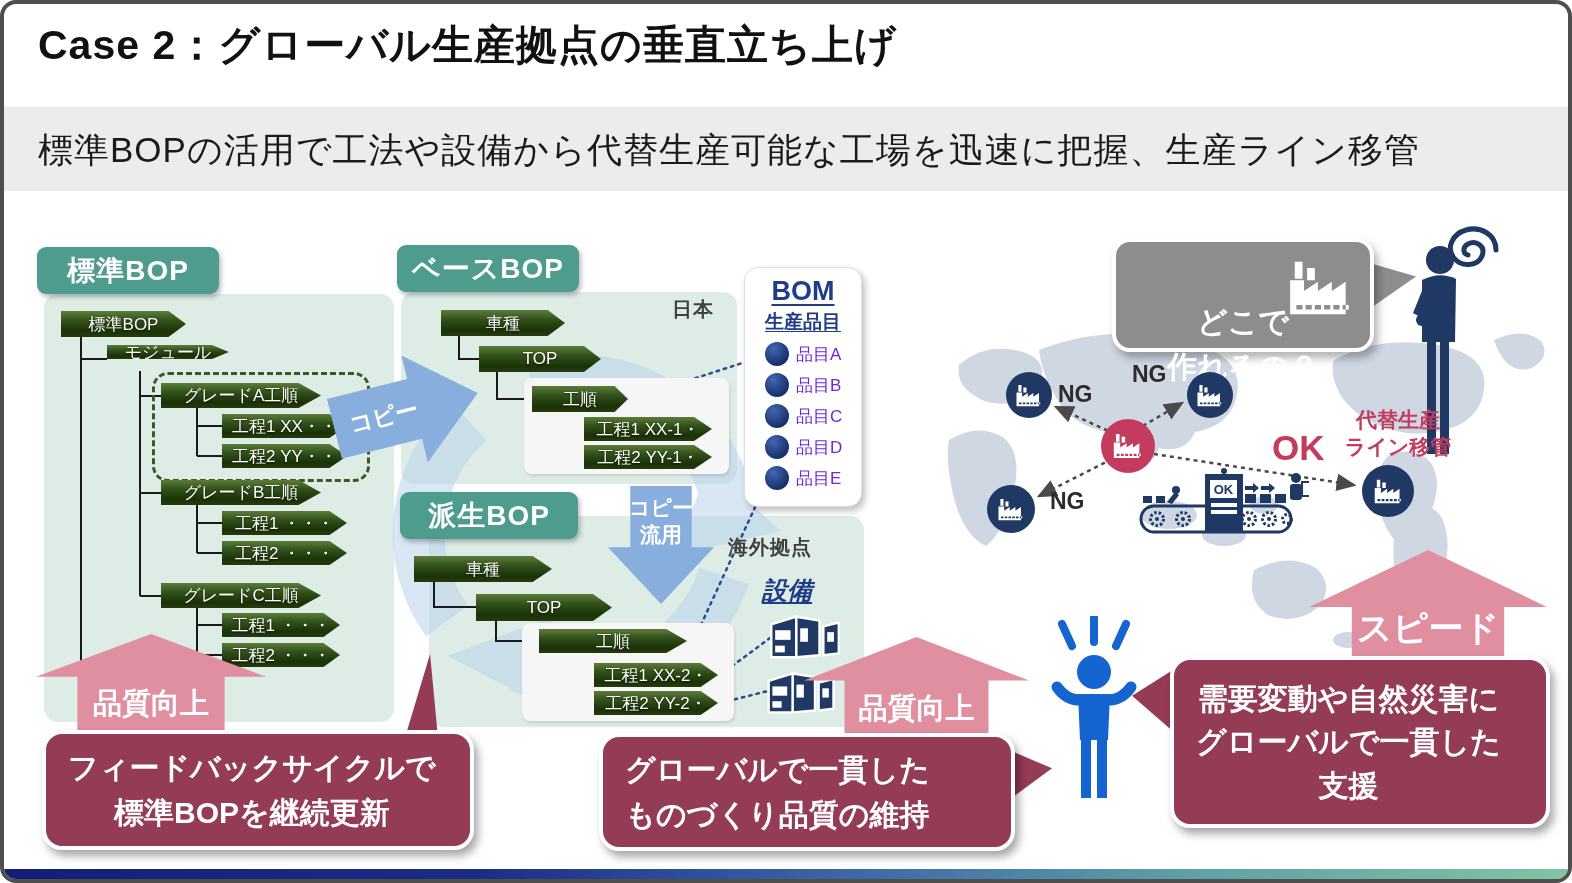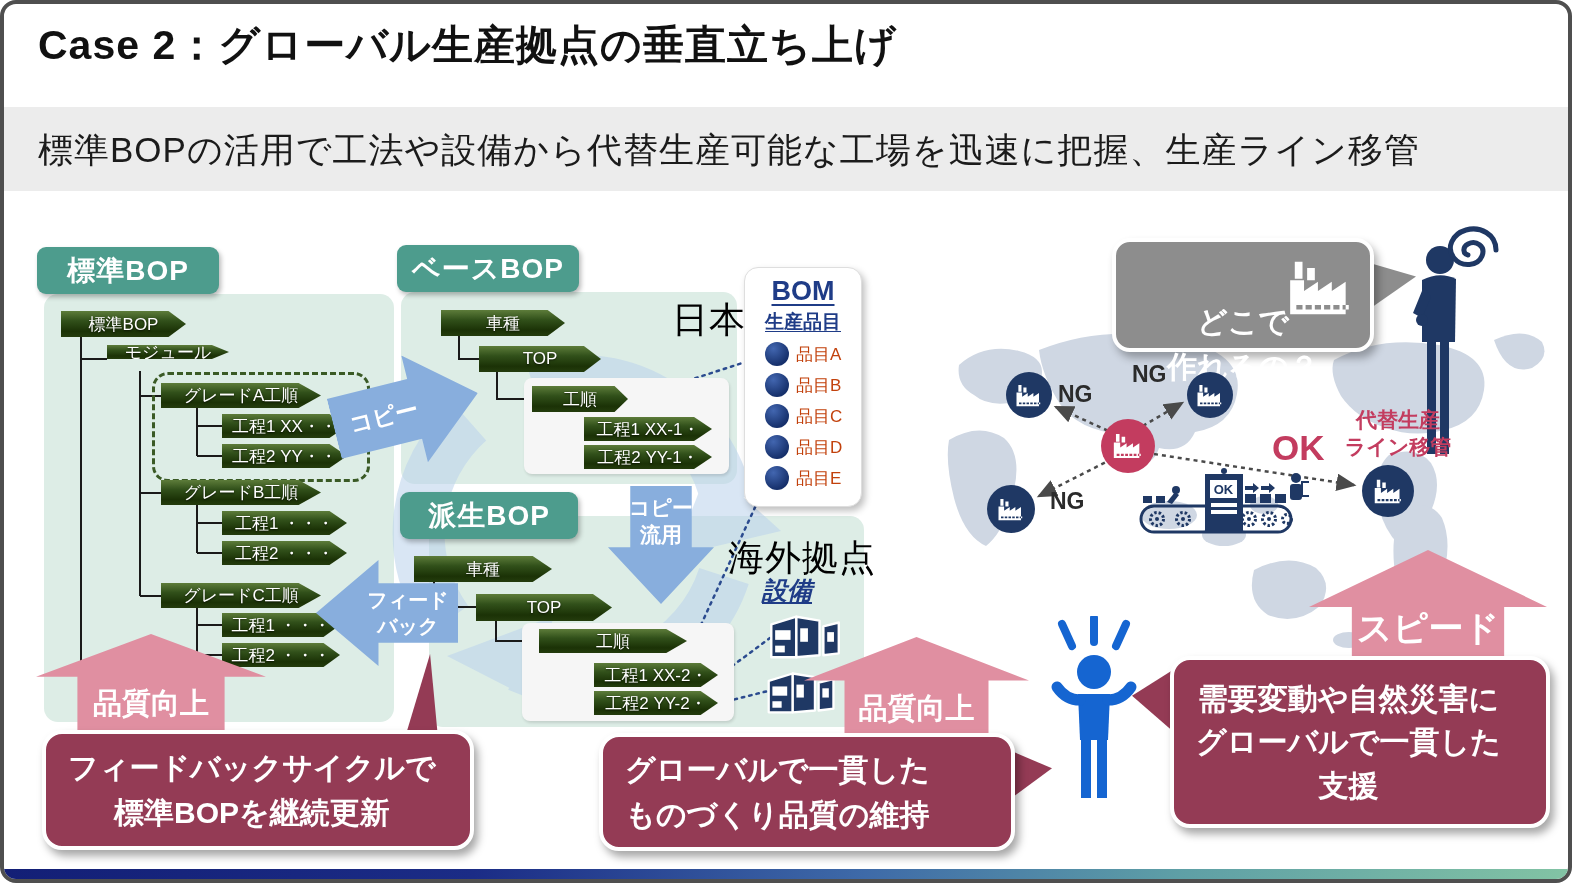--- a/index.html
+++ b/index.html
@@ -12,28 +12,28 @@
   .subtitle-bar{left:0;right:0;top:103px;height:84px;background:#ECECEC;}
   .subtitle-text{left:34px;top:20px;font-size:35px;color:#1b1b1b;letter-spacing:1px;}
   .badge{background:#4D9C8D;color:#fff;font-weight:bold;font-size:28px;display:flex;align-items:center;
          justify-content:center;border-radius:9px;box-shadow:2px 3px 5px rgba(0,0,0,.28);letter-spacing:1px;}
   .mint{background:#DDEDE6;border-radius:14px;}
   .innerbox{background:#F6F6F6;border-radius:8px;box-shadow:1px 2px 3px rgba(0,0,0,.12);}
   .node{display:flex;align-items:center;justify-content:center;color:#fff;font-size:17px;
         background:linear-gradient(180deg,#5d7c3a 0%,#31501a 38%,#1b3206 78%,#243c0d 100%);
         clip-path:polygon(0 0,86% 0,100% 50%,86% 100%,0 100%);text-shadow:0 1px 2px rgba(0,0,0,.65);}
   .dashedbox{border:3px dashed #3A5A25;border-radius:16px;}
-  .region{color:#000000;font-weight:normal;font-size:36px;letter-spacing:1px;}
+  .region{color:#404040;font-weight:bold;font-size:20px;letter-spacing:1px;}
   .bom{background:#fff;border:1px solid #dedede;border-radius:14px;box-shadow:3px 4px 7px rgba(0,0,0,.25);
        display:flex;flex-direction:column;align-items:center;padding-top:8px;box-sizing:border-box;}
   .bom-title{color:#1F3C87;font-weight:bold;font-size:27px;text-decoration:underline;text-underline-offset:4px;}
   .bom-sub{color:#1F3C87;font-weight:bold;font-size:19px;text-decoration:underline;text-underline-offset:3px;margin-top:2px;}
   .bom-row{display:flex;align-items:center;gap:7px;margin-top:7px;width:100%;padding-left:20px;box-sizing:border-box;}
   .sphere{width:24px;height:24px;border-radius:50%;background:radial-gradient(circle at 35% 28%,#4266b0,#16306B 72%);}
-  .bom-label{font-size:17px;color:#c2410c;}
+  .bom-label{font-size:17px;color:#6d28d9;}
   .barrow{background:#88AEDD;color:#fff;font-weight:bold;display:flex;align-items:center;}
   .harrow{background:#E08FA1;color:#fff;font-weight:bold;display:flex;flex-direction:column;
           justify-content:flex-end;align-items:center;text-align:center;
           clip-path:polygon(50% 0,100% 44%,82% 44%,82% 100%,18% 100%,18% 44%,0 44%);}
   .bubble{background:#943B55;border:4px solid #fff;border-radius:20px;color:#fff;font-weight:bold;
           box-shadow:4px 6px 9px rgba(0,0,0,.35);display:flex;align-items:center;
           padding:10px 22px;box-sizing:border-box;line-height:1.5;font-size:30px;}
   .tail{background:#943B55;}
   .graybubble{background:#8D8D8D;border:4px solid #fff;border-radius:18px;color:#fff;font-weight:bold;
           box-shadow:4px 6px 9px rgba(0,0,0,.3);padding:12px 20px;box-sizing:border-box;line-height:1.5;font-size:30px;}
@@ -226,24 +226,20 @@
       </g>
   </svg>
 
   <div class="abs innerbox" style="left:518px;top:619px;width:212px;height:98px;"></div>
   <div class="abs node" style="left:410px;top:552px;width:138px;height:26px;">車種</div>
   <div class="abs node" style="left:472px;top:590px;width:136px;height:27px;">TOP</div>
   <div class="abs node" style="left:535px;top:625px;width:148px;height:24px;">工順</div>
   <div class="abs node" style="left:590px;top:659px;width:124px;height:24px;">工程1 XX-2・</div>
   <div class="abs node" style="left:590px;top:687px;width:124px;height:24px;">工程2 YY-2・</div>
 
-  <div class="abs barrow pre" style="left:312px;top:556px;width:142px;height:106px;
-       clip-path:polygon(100% 22%,44% 22%,44% 0,0 50%,44% 100%,44% 78%,100% 78%);
-       font-size:20px;justify-content:center;padding-left:42px;box-sizing:border-box;text-align:center;line-height:1.3;">フィード
-バック</div>
 
   <div class="abs harrow" style="left:32px;top:630px;width:230px;height:90px;font-size:29px;padding-bottom:7px;">品質向上</div>
   <div class="abs harrow" style="left:800px;top:633px;width:225px;height:92px;font-size:29px;padding-bottom:7px;">品質向上</div>
 
   <div class="abs tail" style="left:398px;top:650px;width:36px;height:84px;clip-path:polygon(78% 0,100% 100%,8% 100%);"></div>
   <div class="abs bubble pre" style="left:38px;top:726px;width:432px;height:120px;">フィードバックサイクルで
 標準BOPを継続更新</div>
 
   <div class="abs tail" style="left:1002px;top:740px;width:46px;height:58px;clip-path:polygon(0 8%,100% 42%,0 100%);"></div>
   <div class="abs bubble pre" style="left:595px;top:729px;width:416px;height:118px;">グローバルで一貫した

